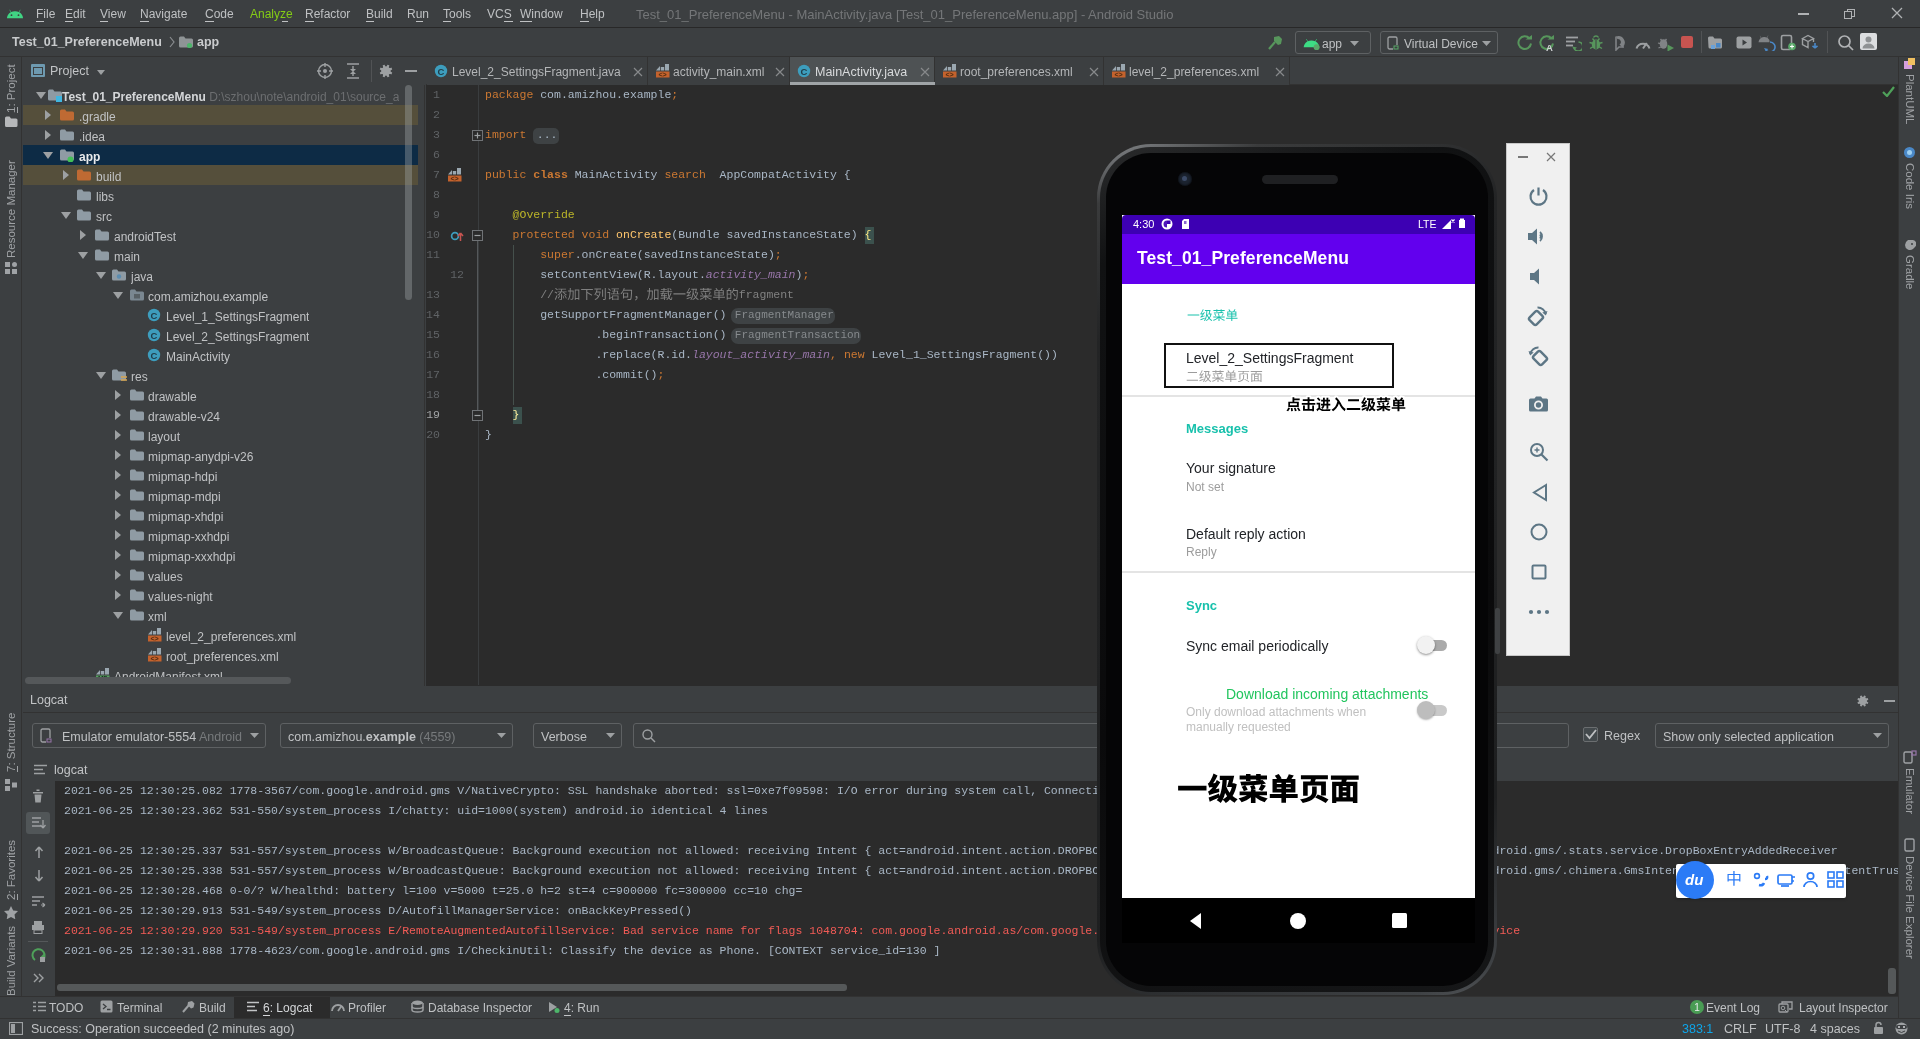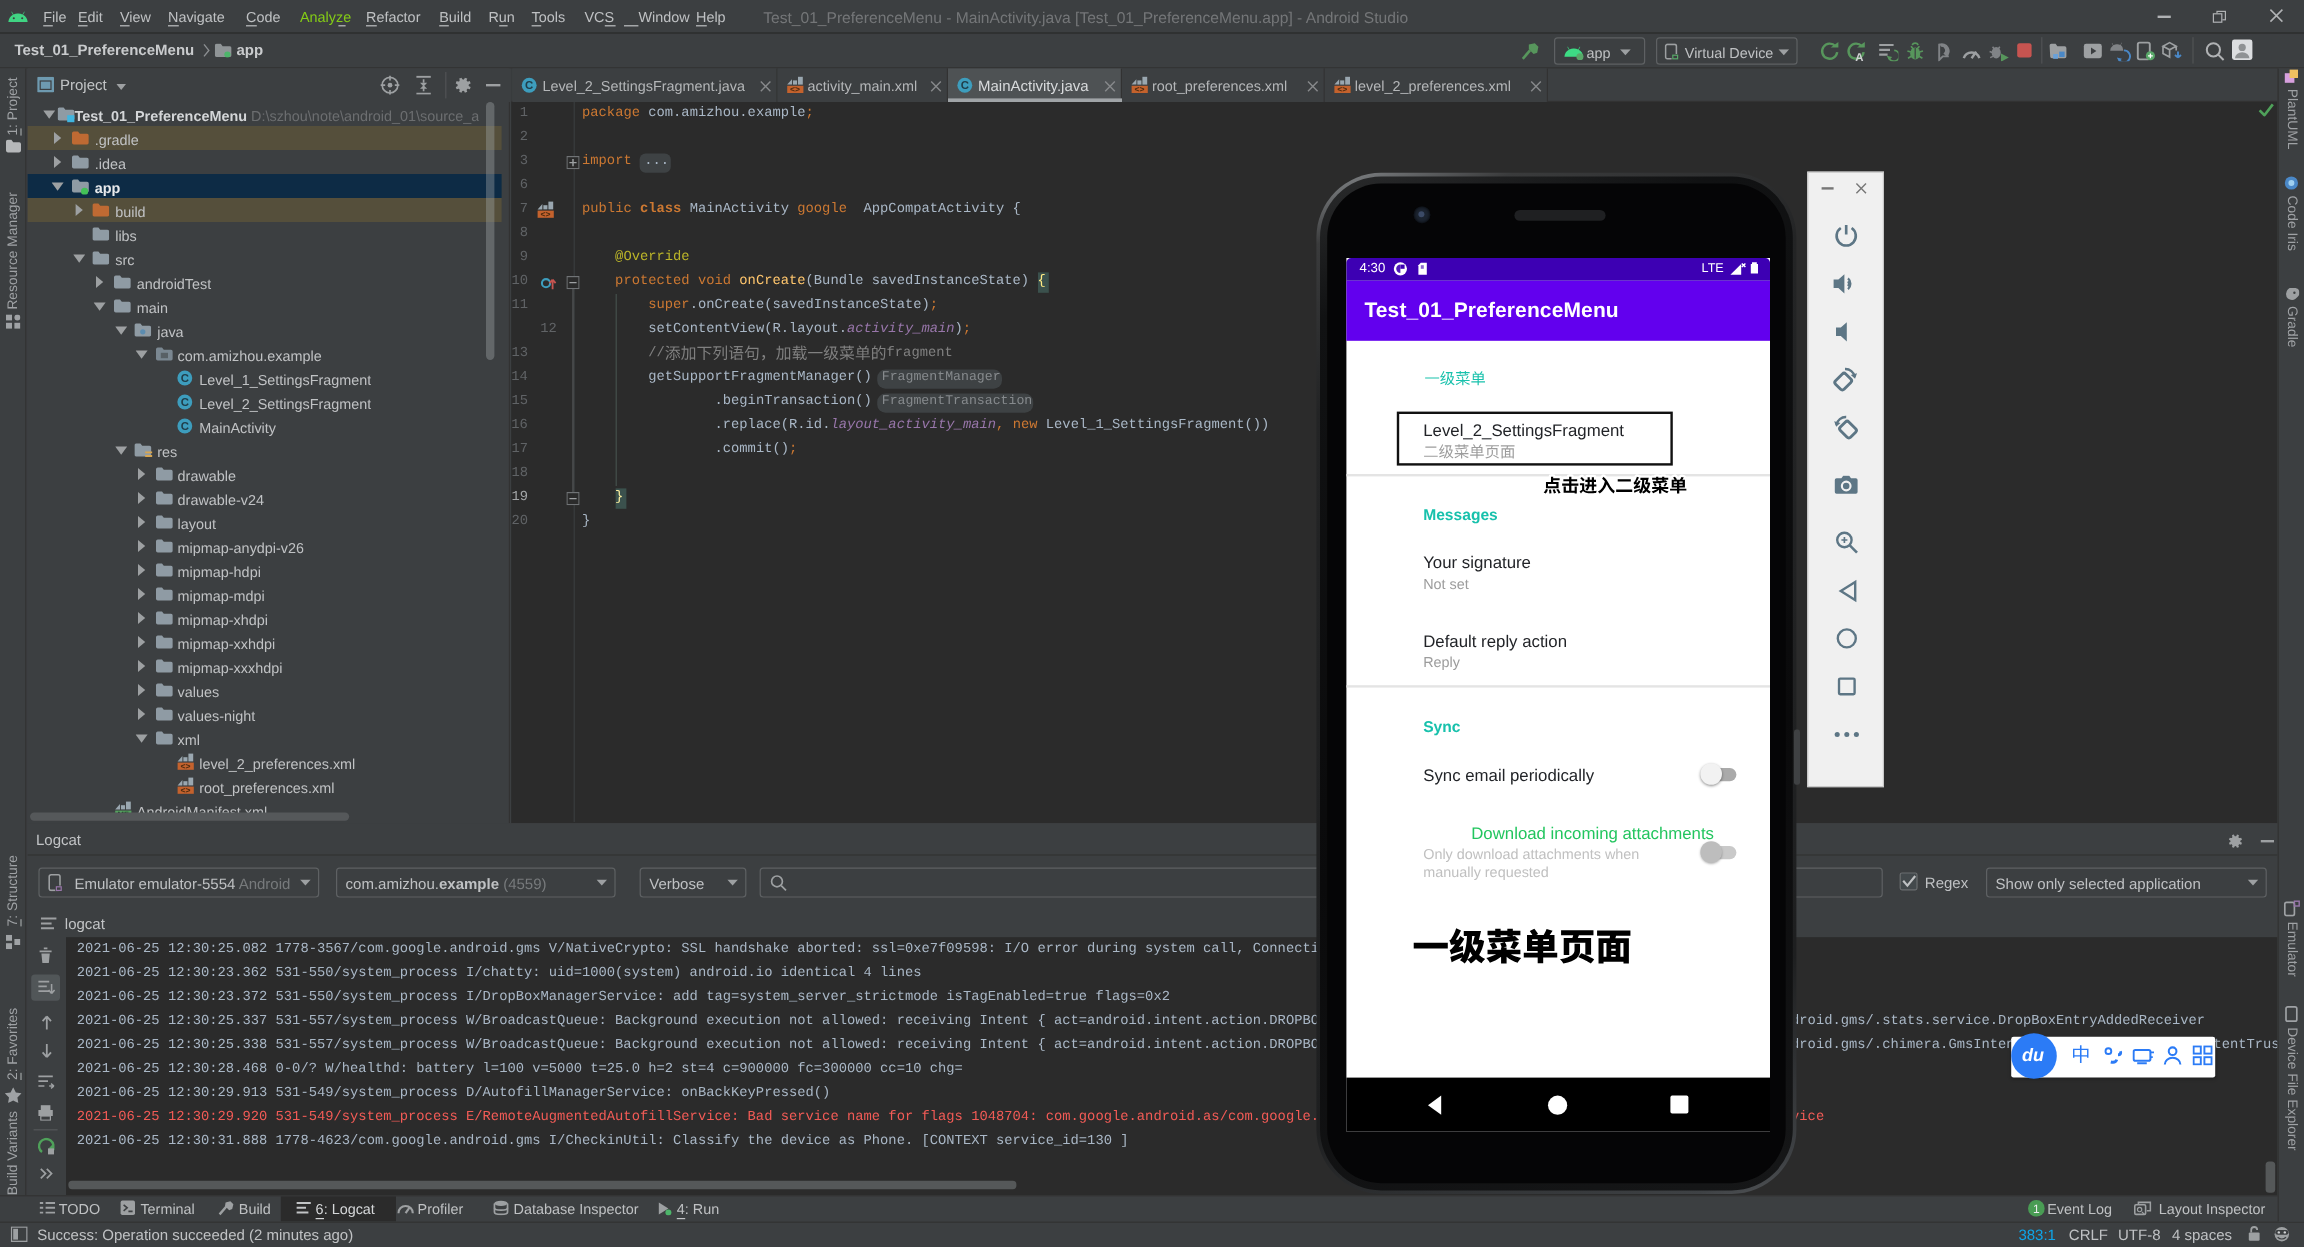--- a/index.html
+++ b/index.html
@@ -31,21 +31,21 @@
 <div class="t" style="left:305px;top:8px;font-size:12px;color:#bfc1c3">Refactor</div>
 <div class="abs" style="left:305px;top:21px;width:9px;height:1px;background:#bfc1c3"></div>
 <div class="t" style="left:366px;top:8px;font-size:12px;color:#bfc1c3">Build</div>
 <div class="abs" style="left:366px;top:21px;width:8.3px;height:1px;background:#bfc1c3"></div>
 <div class="t" style="left:407px;top:8px;font-size:12px;color:#bfc1c3">Run</div>
 <div class="abs" style="left:416px;top:21px;width:7px;height:1px;background:#bfc1c3"></div>
 <div class="t" style="left:443px;top:8px;font-size:12px;color:#bfc1c3">Tools</div>
 <div class="abs" style="left:443px;top:21px;width:7.6px;height:1px;background:#bfc1c3"></div>
 <div class="t" style="left:487px;top:8px;font-size:12px;color:#bfc1c3">VCS</div>
 <div class="abs" style="left:504.3px;top:21px;width:8.3px;height:1px;background:#bfc1c3"></div>
-<div class="t" style="left:532px;top:8px;font-size:12px;color:#bfc1c3">Window</div>
+<div class="t" style="left:520px;top:8px;font-size:12px;color:#bfc1c3">Window</div>
 <div class="abs" style="left:520px;top:21px;width:11.8px;height:1px;background:#bfc1c3"></div>
 <div class="t" style="left:580px;top:8px;font-size:12px;color:#bfc1c3">Help</div>
 <div class="abs" style="left:580px;top:21px;width:9px;height:1px;background:#bfc1c3"></div>
 <div class="t" style="left:636px;top:8px;color:#747678;font-size:13px">Test_01_PreferenceMenu - MainActivity.java [Test_01_PreferenceMenu.app] - Android Studio</div>
 <div class="abs" style="left:1798px;top:13px;width:11px;height:1.5px;background:#b0b2b4"></div>
 <div class="abs" style="left:1845px;top:9px;width:8px;height:8px;border:1.2px solid #b0b2b4;margin-left:2px"></div>
 <div class="abs" style="left:1844px;top:11px;width:8px;height:8px;border:1.2px solid #b0b2b4;background:#3c3f41"></div>
 <svg class="abs" style="left:1891px;top:7px" width="12" height="12">
     <path d="M1 1 L11 11 M11 1 L1 11" stroke="#b0b2b4" stroke-width="1.3"></path>
   </svg>
@@ -505,21 +505,21 @@
 <div class="abs" style="left:478px;top:85px;width:1px;height:600px;background:#3a3d3f"></div>
 <div class="t mono" style="left:485.0px;top:89px;font-size:11.5px;color:#cc7832;text-align:right;">package</div>
 <div class="t mono" style="left:540.2px;top:89px;font-size:11.5px;color:#a9b7c6;">com.amizhou.example</div>
 <div class="t mono" style="left:671.3px;top:89px;font-size:11.5px;color:#cc7832;">;</div>
 <div class="t mono" style="left:485.0px;top:129px;font-size:11.5px;color:#cc7832;">import</div>
 <div class="abs" style="left:533px;top:128px;width:26px;height:16px;background:#3e4244;border-radius:5px"></div>
 <div class="t mono" style="left:536.8px;top:129px;font-size:11.5px;color:#a9b7c6;">...</div>
 <div class="t mono" style="left:485.0px;top:169px;font-size:11.5px;color:#cc7832;">public</div>
 <div class="t mono" style="left:533.3px;top:169px;font-size:11.5px;color:#cc7832;font-weight:bold;">class</div>
 <div class="t mono" style="left:574.7px;top:169px;font-size:11.5px;color:#a9b7c6;">MainActivity</div>
-<div class="t mono" style="left:664.4px;top:169px;font-size:11.5px;color:#cc7832;">google</div>
+<div class="t mono" style="left:664.4px;top:169px;font-size:11.5px;color:#cc7832;">search</div>
 <div class="t mono" style="left:719.6px;top:169px;font-size:11.5px;color:#a9b7c6;">AppCompatActivity {</div>
 <div class="t mono" style="left:512.6px;top:209px;font-size:11.5px;color:#bbb529;">@Override</div>
 <div class="t mono" style="left:512.6px;top:229px;font-size:11.5px;color:#cc7832;">protected</div>
 <div class="t mono" style="left:581.6px;top:229px;font-size:11.5px;color:#cc7832;">void</div>
 <div class="t mono" style="left:616.1px;top:229px;font-size:11.5px;color:#ffc66d;">onCreate</div>
 <div class="t mono" style="left:671.3px;top:229px;font-size:11.5px;color:#a9b7c6;">(Bundle savedInstanceState) </div>
 <div class="abs" style="left:864.6px;top:227px;width:9px;height:17px;background:#3b514d"></div>
 <div class="t mono" style="left:864.6px;top:229px;font-size:11.5px;color:#ffea84;">{</div>
 <div class="t mono" style="left:540.2px;top:249px;font-size:11.5px;color:#cc7832;">super</div>
 <div class="t mono" style="left:574.7px;top:249px;font-size:11.5px;color:#a9b7c6;">.onCreate(savedInstanceState)</div>
@@ -654,21 +654,20 @@
     <path d="M4 12 A6 6 0 1 1 12.5 10.5" stroke="#4fa15a" stroke-width="2" fill="none"></path>
     <path d="M13.5 5 l1 5.5 l-5-1.5 z" fill="#4fa15a"></path>
     <rect x="9" y="9" width="5" height="5" fill="#9da0a2"></rect>
   </svg>
 <svg class="abs" style="left:33px;top:973px" width="12" height="10">
     <path d="M1 1 l4 4 l-4 4 M6 1 l4 4 l-4 4" stroke="#9da0a2" stroke-width="1.4" fill="none"></path>
   </svg>
 <div class="abs" style="left:55px;top:781px;width:1843px;height:215px;overflow:hidden">
 <div class="t mono" style="left:9px;top:4px;font-size:11.5px;color:#a9b7c6">2021-06-25 12:30:25.082 1778-3567/com.google.android.gms V/NativeCrypto: SSL handshake aborted: ssl=0xe7f09598: I/O error during system call, Connection reset by peer</div>
 <div class="t mono" style="left:9px;top:24px;font-size:11.5px;color:#a9b7c6">2021-06-25 12:30:23.362 531-550/system_process I/chatty: uid=1000(system) android.io identical 4 lines</div>
-<div class="t mono" style="left:9px;top:44px;font-size:11.5px;color:#a9b7c6">2021-06-25 12:30:23.372 531-550/system_process I/DropBoxManagerService: add tag=system_server_strictmode isTagEnabled=true flags=0x2</div>
 <div class="t mono" style="left:9px;top:64px;font-size:11.5px;color:#a9b7c6">2021-06-25 12:30:25.337 531-557/system_process W/BroadcastQueue: Background execution not allowed: receiving Intent { act=android.intent.action.DROPBOX_ENTRY_ADDED flg=0x10 (has extras) } tocmp=com.google.android.gms/.stats.service.DropBoxEntryAddedReceiver</div>
 <div class="t mono" style="left:9px;top:84px;font-size:11.5px;color:#a9b7c6">2021-06-25 12:30:25.338 531-557/system_process W/BroadcastQueue: Background execution not allowed: receiving Intent { act=android.intent.action.DROPBOX_ENTRY_ADDED flg=0x10 (has extras) } tocmp=com.google.android.gms/.chimera.GmsIntentOperationService$PersistentTrustedReceiver</div>
 <div class="t mono" style="left:9px;top:104px;font-size:11.5px;color:#a9b7c6">2021-06-25 12:30:28.468 0-0/? W/healthd: battery l=100 v=5000 t=25.0 h=2 st=4 c=900000 fc=300000 cc=10 chg=</div>
 <div class="t mono" style="left:9px;top:124px;font-size:11.5px;color:#a9b7c6">2021-06-25 12:30:29.913 531-549/system_process D/AutofillManagerService: onBackKeyPressed()</div>
 <div class="t mono" style="left:9px;top:144px;font-size:11.5px;color:#f25b56">2021-06-25 12:30:29.920 531-549/system_process E/RemoteAugmentedAutofillService: Bad service name for flags 1048704: com.google.android.as/com.google.android.apps.miphone.aiai.search.AiAiAugmentedAutofillService</div>
 <div class="t mono" style="left:9px;top:164px;font-size:11.5px;color:#a9b7c6">2021-06-25 12:30:31.888 1778-4623/com.google.android.gms I/CheckinUtil: Classify the device as Phone. [CONTEXT service_id=130 ]</div>
 </div>
 <div class="abs" style="left:57px;top:984px;width:790px;height:7px;background:#555859;border-radius:3px"></div>
 <div class="abs" style="left:1888px;top:968px;width:8px;height:26px;background:#555859;border-radius:3px"></div>
 <div class="abs" style="left:0;top:996px;width:1920px;height:22px;background:#3c3f41;border-top:1px solid #323232"></div>

